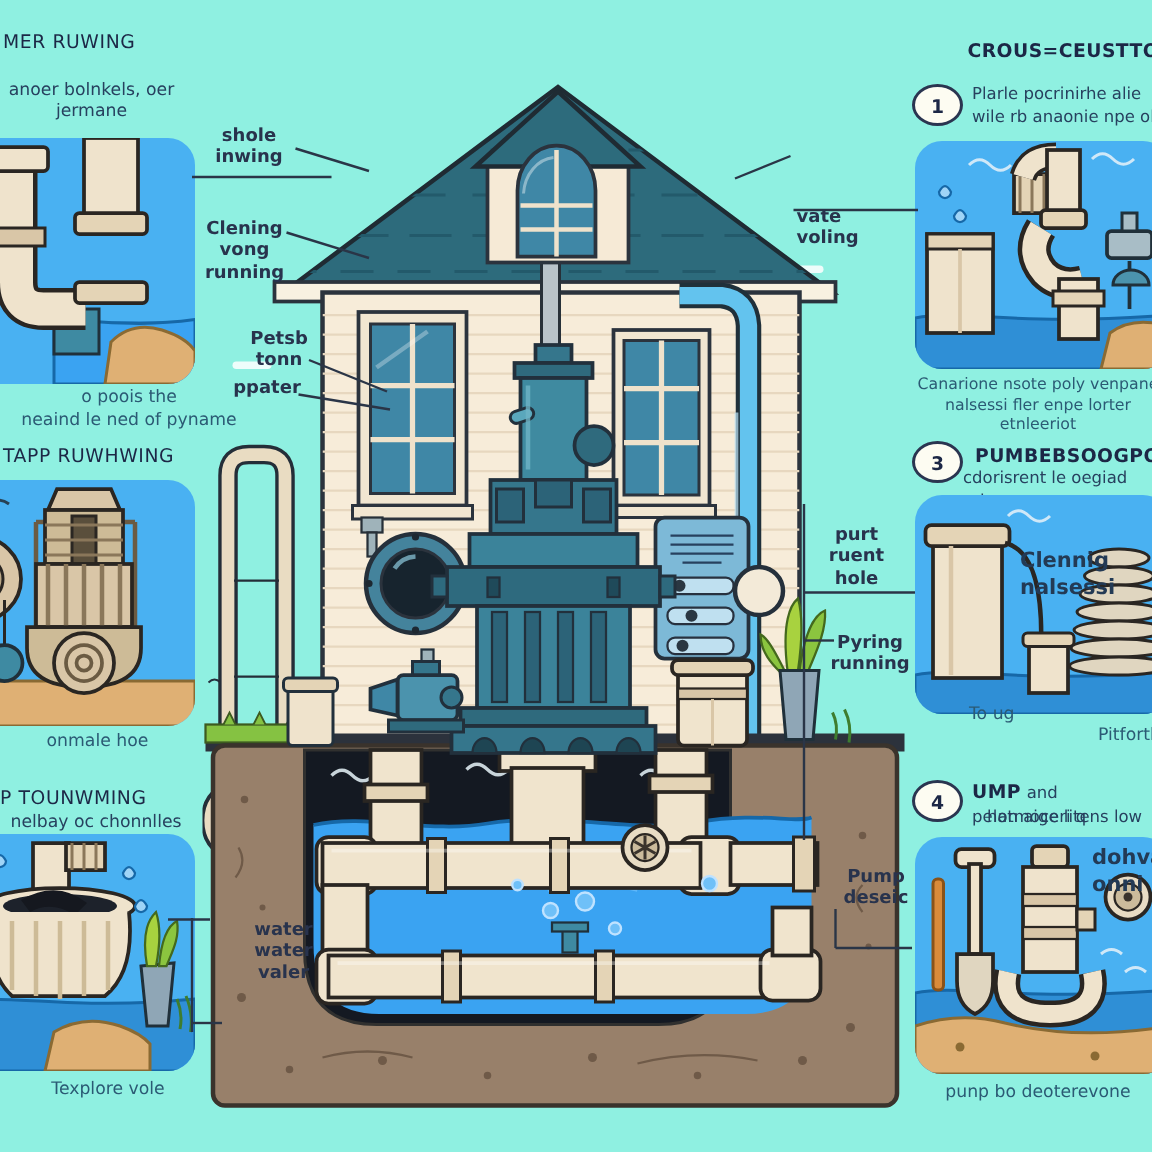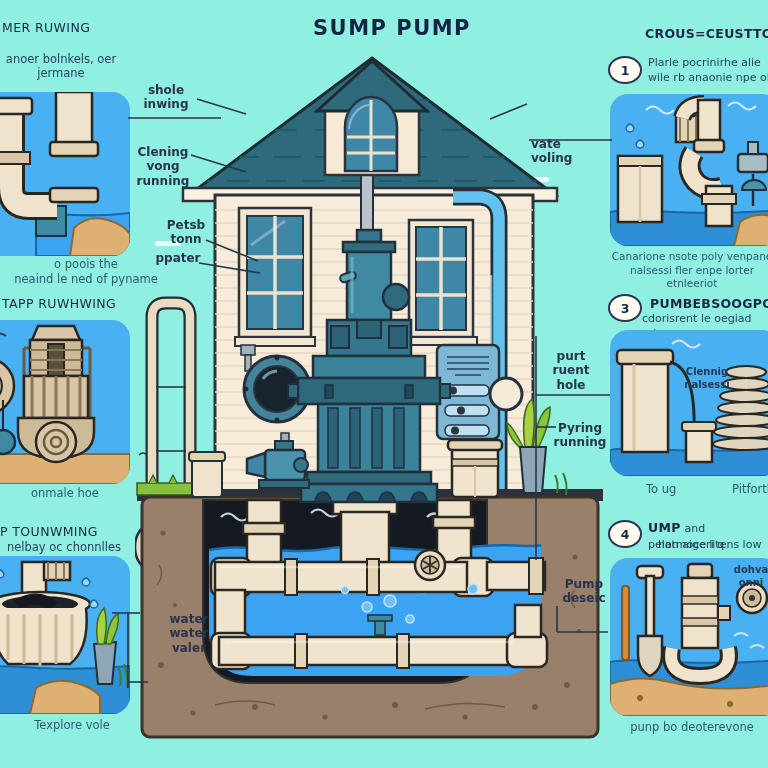--- a/index.html
+++ b/index.html
@@ -13,30 +13,29 @@
   .sub{font-size:11.5px;font-weight:500;color:#27415f;line-height:1.25;text-align:center;}
   .cap{font-size:11.5px;font-weight:500;color:#2b5a74;line-height:1.3;text-align:center;}
   .cap.small{font-size:10.5px;}
   .clabel{font-size:12px;font-weight:600;color:#28334d;line-height:1.2;text-align:center;}
   .clabel.left{text-align:left;margin-top:44px;}
   .badge{position:absolute;width:30px;height:24px;border:2px solid #2a3550;border-radius:50%;
          background:#fdfcf2;display:flex;align-items:center;justify-content:center;
          font-size:12.5px;font-weight:bold;color:#1c2746;}
   .rhead{font-size:12.5px;font-weight:bold;letter-spacing:.3px;color:#1c2746;white-space:nowrap;}
   .rline{font-size:11px;font-weight:500;color:#27415f;line-height:1.35;}
-  .inner-label{font-size:10px;font-weight:600;color:#233a55;line-height:1.25;text-align:center;}
+  .inner-label{font-size:14px;font-weight:600;color:#233a55;line-height:1.25;text-align:left;}
   #leader-overlay{position:absolute;left:0;top:0;z-index:55;pointer-events:none;}
   .z60{z-index:60;}
 </style>
 </head>
 <body>
 
 <div id="stage">
 
-  <h1 class="title abs" style="left:313px;top:16px;">SUMP PUMP</h1>
 
   <div class="lhead abs" style="left:2px;top:20px;">MER RUWING</div>
   <div class="sub abs" style="left:-4px;top:52px;width:130px;">
     <div>anoer bolnkels, oer</div>
     <div>jermane</div>
   </div>
 
   <div class="panel" style="left:-22px;top:92px;width:152px;height:164px;">
     <svg width="152" height="164" viewBox="0 0 152 164">
       <path d="M60,122 H152 V164 H60 Z" fill="#2f8fd6"></path>
@@ -401,21 +400,21 @@
         <ellipse cx="136" cy="90" rx="30" ry="6"></ellipse>
           <ellipse cx="136" cy="102" rx="32" ry="6"></ellipse>
         <ellipse cx="136" cy="114" rx="33" ry="6"></ellipse>
       </g>
     </svg>
   </div>
   <div class="inner-label abs z60" style="left:680px;top:366px;width:54px;">
     <div>Clennig</div>
     <div>nalsessi</div>
   </div>
-  <div class="cap abs" style="left:646px;top:482px;">To ug</div>
+  <div class="cap abs" style="left:646px;top:468px;">To ug</div>
   <div class="cap abs" style="left:732px;top:482px;">Pitforth</div>
 
   <div class="badge" style="left:608px;top:520px;">4</div>
   <div class="abs" style="left:648px;top:520px;width:126px;font-size:12px;">
     <span class="rhead">UMP</span>
     <span class="rline">and pelatmoceri q</span>
   </div>
   <div class="rline abs" style="left:658px;top:538px;width:120px;">hon aige litens low</div>
 
   <div class="panel" style="left:610px;top:558px;width:170px;height:158px;">

